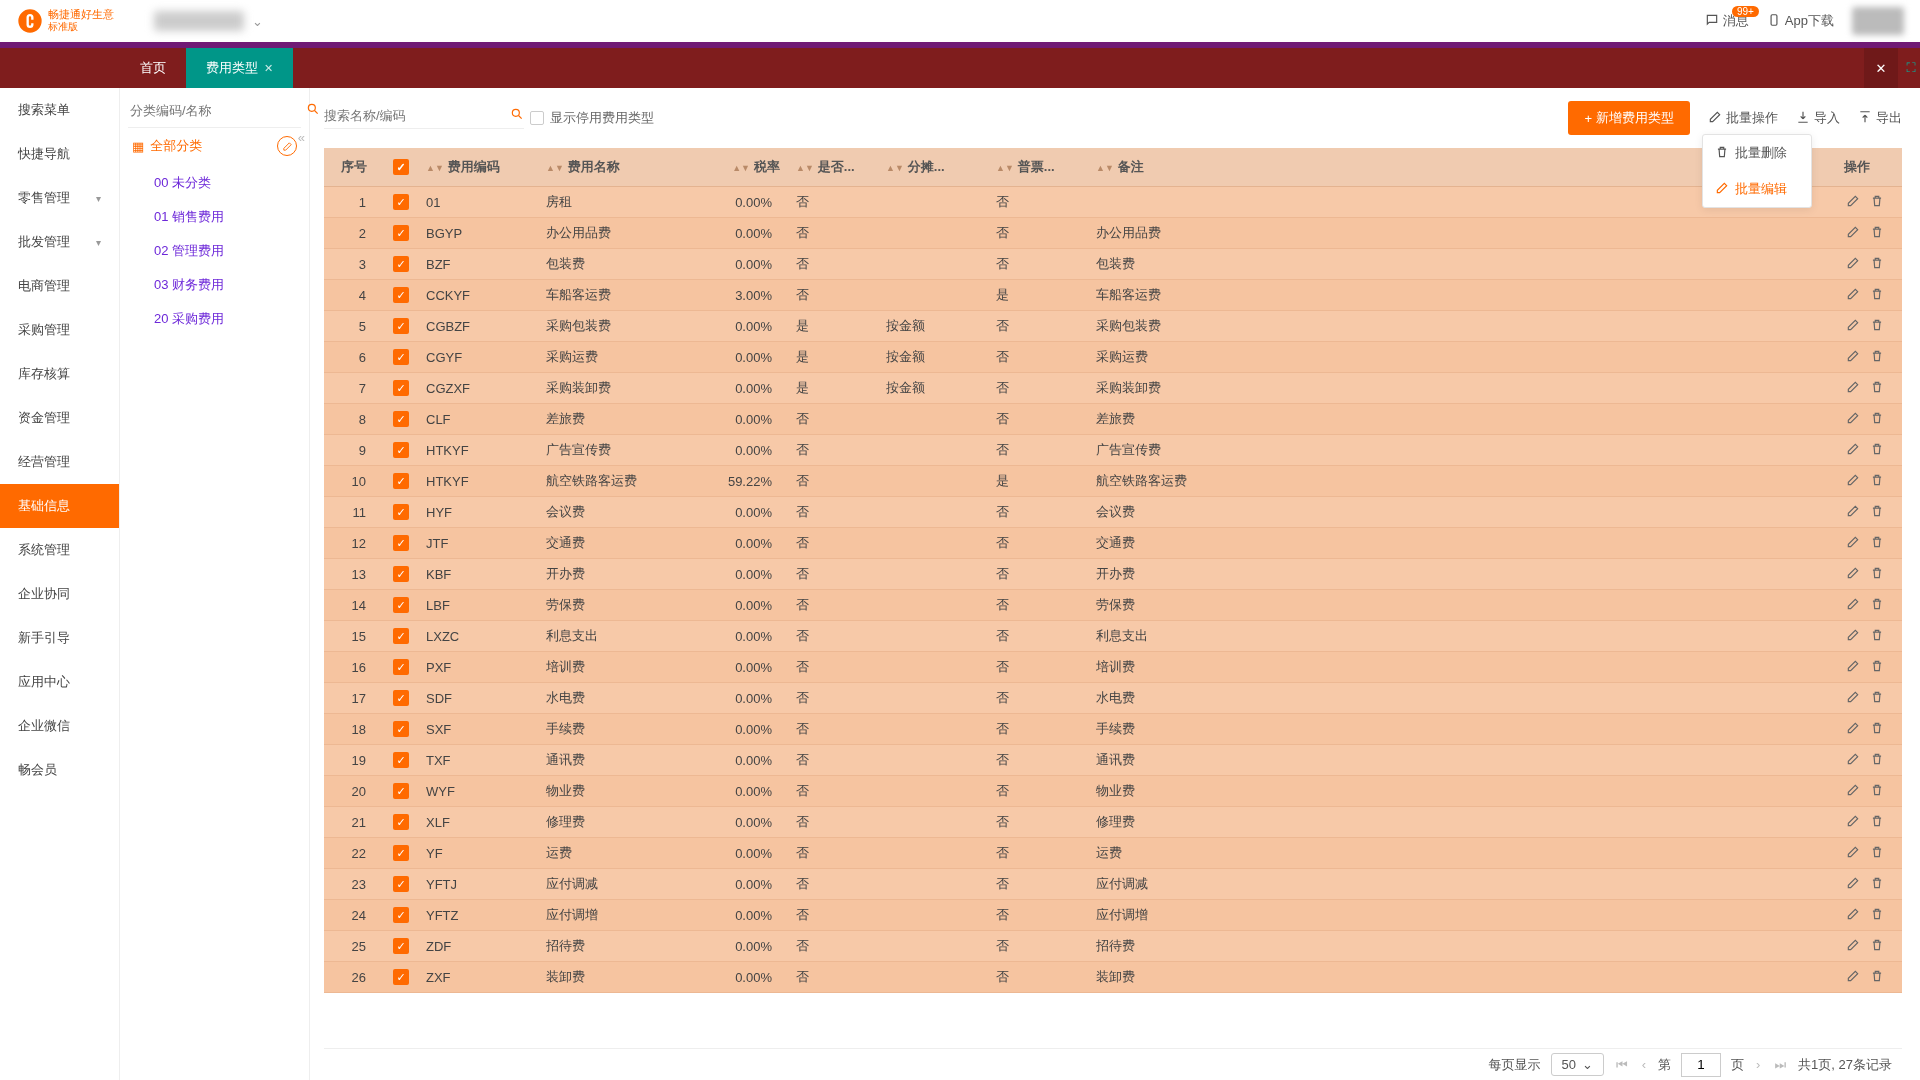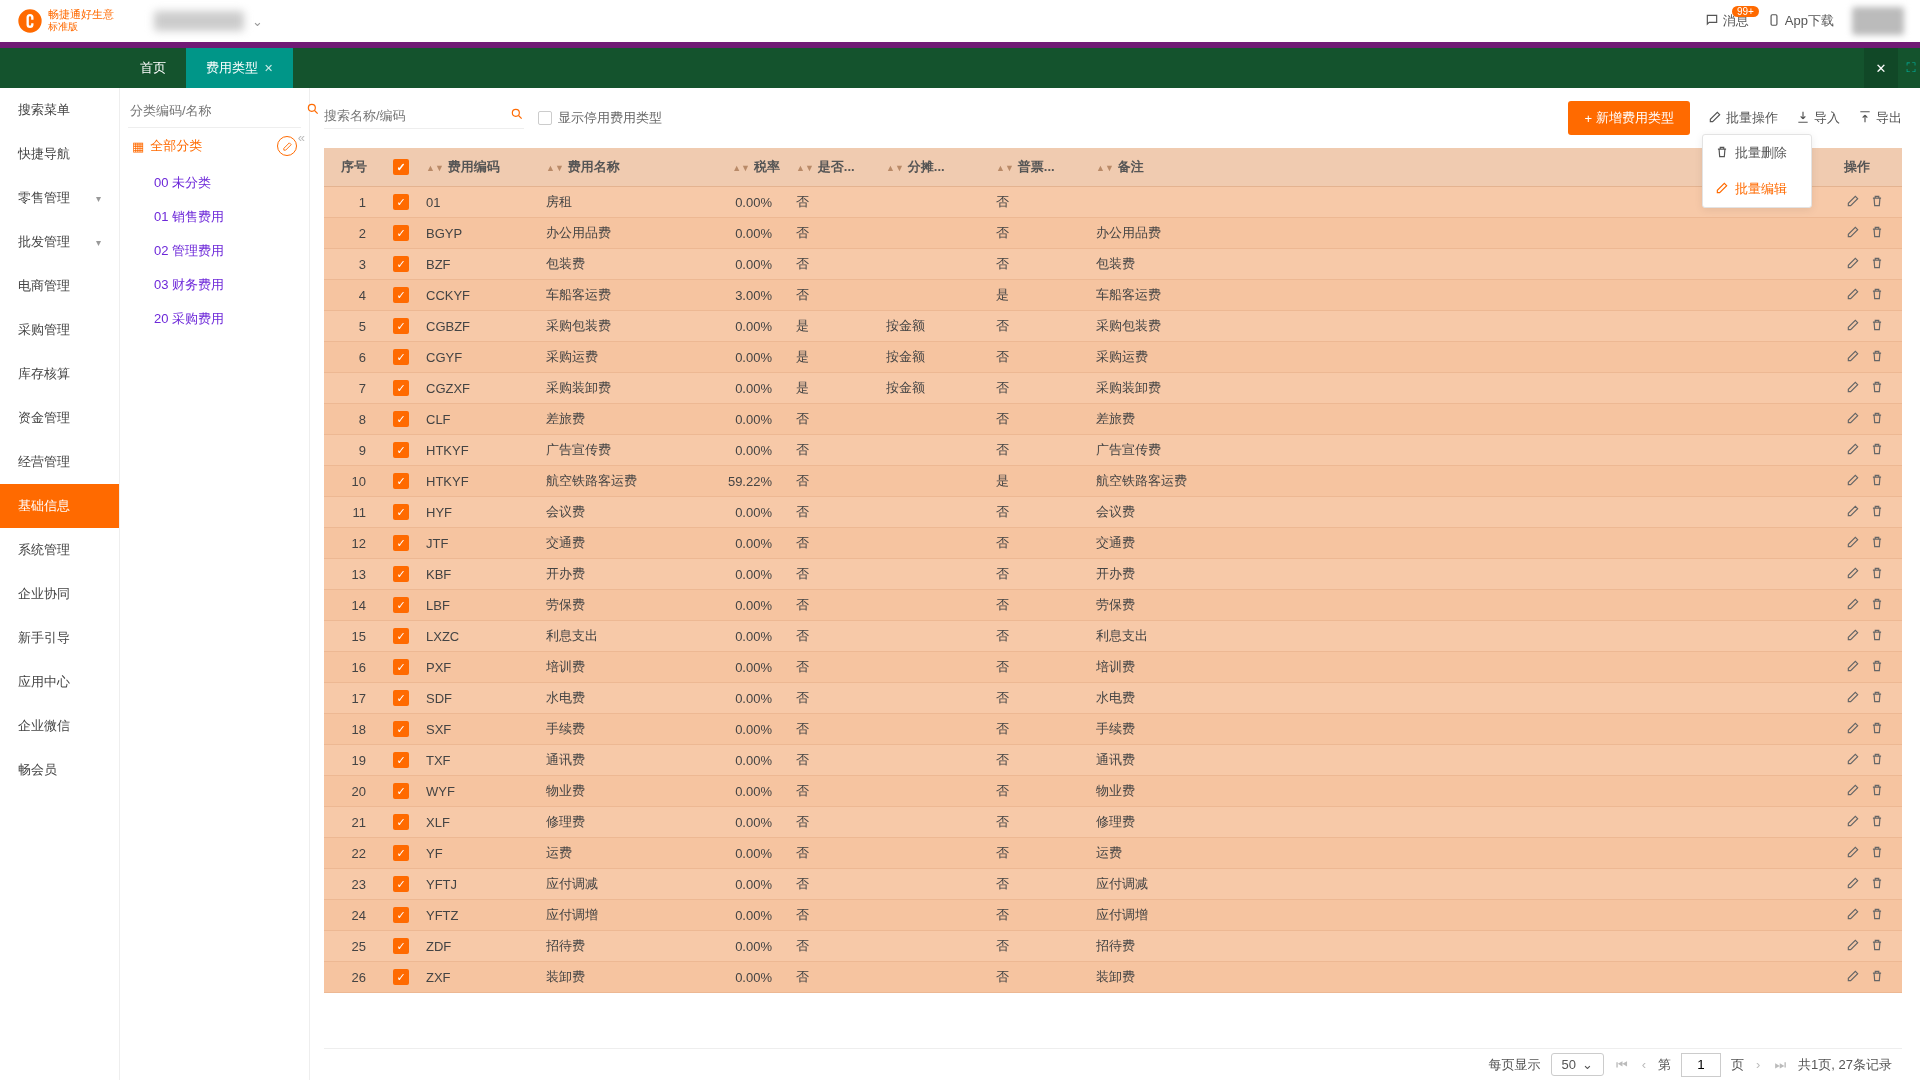--- a/index.html
+++ b/index.html
@@ -12,21 +12,21 @@
 .logo-text { font-size: 11px; color: #ff6a00; line-height: 1.1; }
 .logo-sub { font-size: 10px; color: #ff6a00; }
 .shop-box { margin-left: 40px; display: flex; align-items: center; gap: 8px; color: #999; }
 .shop-blur { filter: blur(4px); background: #ccc; width: 90px; height: 20px; border-radius: 3px; }
 .top-right { margin-left: auto; display: flex; align-items: center; gap: 18px; color: #555; }
 .top-right-item { display: flex; align-items: center; gap: 4px; cursor: pointer; position: relative; }
 .badge { position: absolute; top: -6px; right: -10px; background: #ff6a00; color: #fff; font-size: 10px; padding: 0 5px; border-radius: 8px; }
 .avatar-blur { width: 52px; height: 28px; background: #bbb; filter: blur(3px); border-radius: 3px; }
 
 
-.tab-strip { height: 40px; background: #14532d; display: flex; align-items: center; padding-left: 120px; position: relative; }
+.tab-strip { height: 40px; background: #7f1d1d; display: flex; align-items: center; padding-left: 120px; position: relative; }
 .tab { height: 40px; padding: 0 20px; display: flex; align-items: center; color: #fff; gap: 6px; cursor: pointer; }
 .tab.active { background: #009688; }
 .tab-close { font-size: 11px; opacity: .8; }
 .strip-right { margin-left: auto; display: flex; align-items: center; gap: 4px; }
 .strip-close { width: 34px; height: 40px; display: flex; align-items: center; justify-content: center; background: rgba(0,0,0,.12); color: #fff; cursor: pointer; }
 .strip-expand { width: 18px; height: 40px; display: flex; align-items: center; justify-content: center; color: #00b3a1; }
 
 
 .sidebar-main { position: absolute; left: 0; top: 48px; width: 120px; bottom: 0; background: #fff; border-right: 1px solid #eee; }
 .sidebar-main-list { padding-top: 40px; }
@@ -43,21 +43,21 @@
 .cat-search input { border: none; outline: none; flex: 1; font-size: 13px; color: #888; }
 .search-icon { color: #ff6a00; }
 .cat-head { display: flex; align-items: center; gap: 6px; color: #ff6a00; padding: 6px 4px; cursor: pointer; }
 .cat-edit { margin-left: auto; width: 20px; height: 20px; border: 1px solid #ff6a00; border-radius: 50%; display: flex; align-items: center; justify-content: center; color: #ff6a00; font-size: 11px; }
 .cat-collapse { position: absolute; right: 4px; top: 42px; color: #bbb; cursor: pointer; }
 .cat-list { padding: 4px 0 0 22px; }
 .cat-item { padding: 8px 4px; color: #6d28d9; cursor: pointer; }
 
 
 .main-panel { flex: 1; display: flex; flex-direction: column; padding: 10px 18px 0 14px; min-width: 0; position: relative; }
-.toolbar { display: flex; align-items: center; gap: 14px; height: 40px; }
+.toolbar { display: flex; align-items: center; gap: 6px; height: 40px; }
 .search-box { display: flex; align-items: center; gap: 8px; width: 200px; border-bottom: 1px solid #eee; padding-bottom: 4px; }
 .search-box input { border: none; outline: none; flex: 1; font-size: 13px; color: #888; }
 .chk-label { display: flex; align-items: center; gap: 6px; color: #666; cursor: pointer; }
 .chk { width: 14px; height: 14px; border: 1px solid #ccc; border-radius: 2px; }
 .toolbar-right { margin-left: auto; display: flex; align-items: center; gap: 18px; }
 .btn-primary { background: #ff6a00; color: #fff; padding: 8px 16px; border-radius: 3px; cursor: pointer; display: flex; align-items: center; gap: 4px; }
 .tool-link { display: flex; align-items: center; gap: 4px; color: #555; cursor: pointer; }
 
 
 .batch-menu { position: absolute; top: 46px; right: 108px; width: 110px; background: #fff; border: 1px solid #e3e3e3; border-radius: 3px; box-shadow: 0 2px 8px rgba(0,0,0,.08); z-index: 50; margin-left: 8px; }

